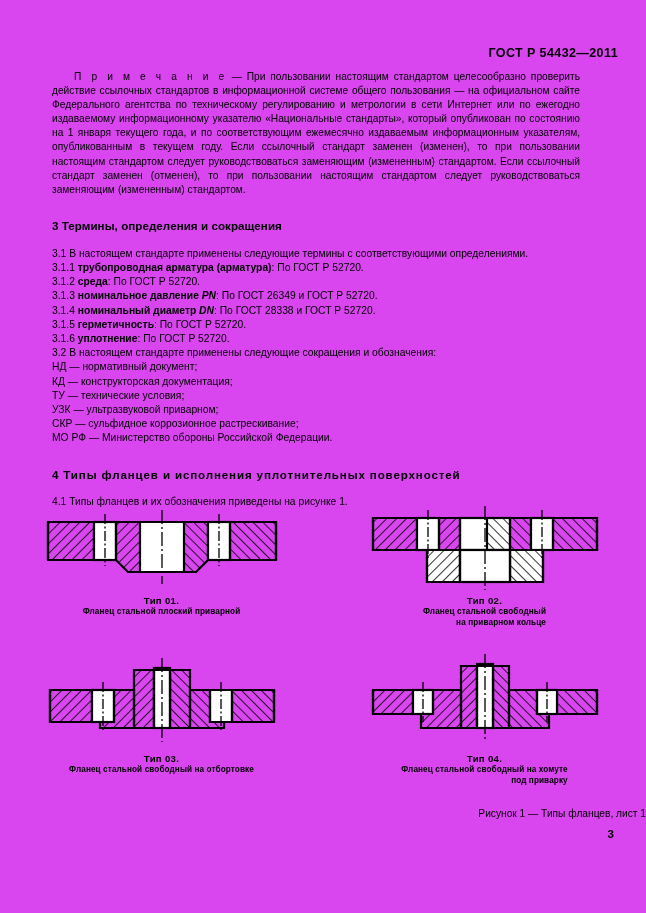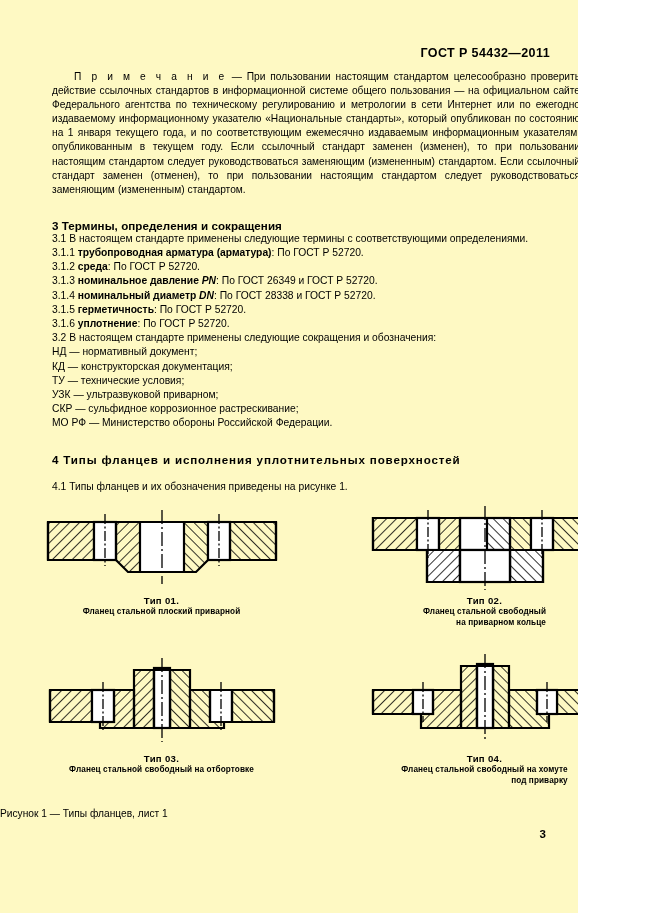--- a/index.html
+++ b/index.html
@@ -6,23 +6,23 @@
     margin: 0;
     padding: 0;
     background: #ffffff;
   }
   body {
     font-family: "Liberation Sans", sans-serif;
     color: #000000;
   }
   #page {
     position: relative;
-    width: 578px;
+    width: 646px;
     height: 913px;
-    background: #fef9c3;
+    background: #d946ef;
     overflow: hidden;
     text-decoration: underline;
   }
 
   
   .doc-header {
     position: absolute;
     top: 46px;
     right: 28px;
     font-size: 12.5px;
@@ -55,20 +55,21 @@
     font-size: 11.6px;
     font-weight: bold;
     margin: 22px 0 0 0;
     letter-spacing: 0.05px;
   }
   h2.sec-head.wide {
     letter-spacing: 0.85px;
   }
 
   .body-lines {
+    margin-top: 15px;
   }
   .line {
     font-size: 10.3px;
     line-height: 14.2px;
     white-space: nowrap;
   }
   .line b {
     font-weight: bold;
   }
   .line i {
@@ -112,21 +113,21 @@
     text-align: right;
     line-height: 11px;
     letter-spacing: 0.1px;
   }
 
   .figure-caption {
     position: absolute;
     top: 808px;
     left: 0;
     width: 646px;
-    text-align: left;
+    text-align: right;
     font-size: 10.2px;
   }
   .page-number {
     position: absolute;
     top: 828px;
     right: 32px;
     font-size: 11.5px;
     font-weight: bold;
   }
 </style>

